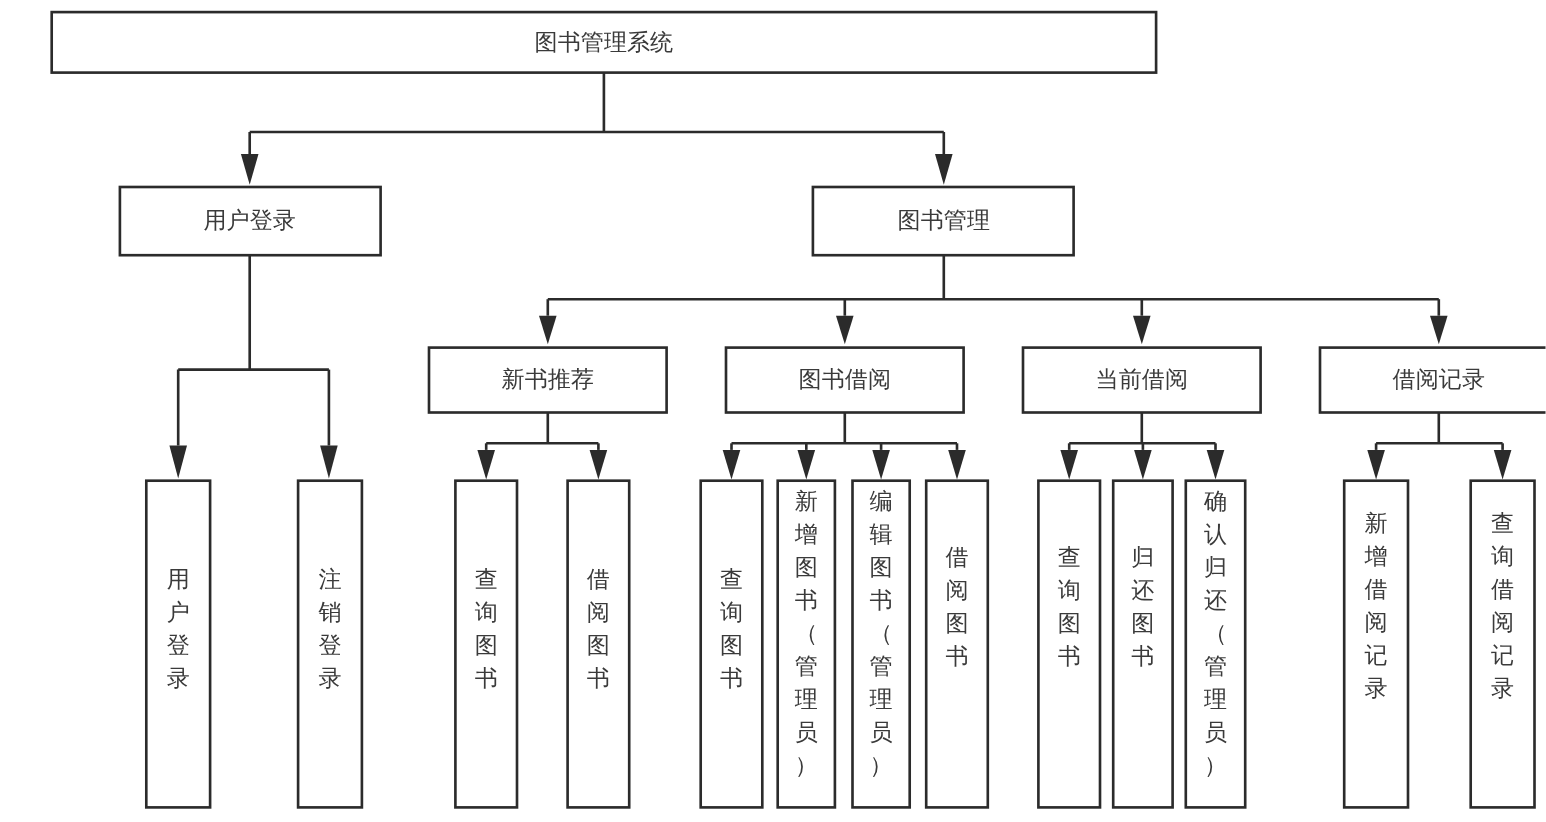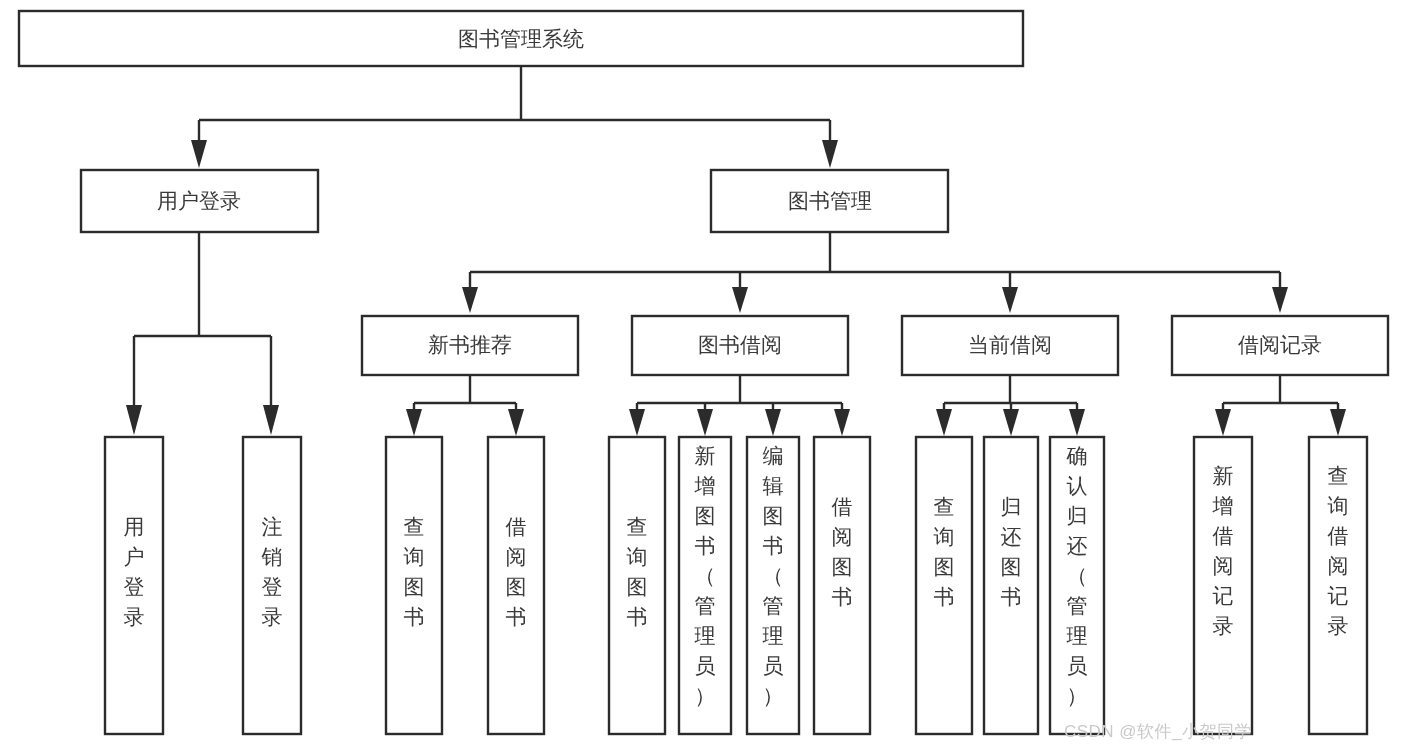--- a/index.html
+++ b/index.html
@@ -10,20 +10,21 @@
   body {
     width: 1405px;
     height: 747px;
     font-family: "Liberation Sans", "DejaVu Sans", sans-serif;
     overflow: hidden;
   }
   #diagram-root {
     position: relative;
     width: 1260px;
     height: 747px;
+    margin-left: 28px;
   }
   svg#flow {
     position: absolute;
     top: 0;
     left: 0;
     width: 1405px;
     height: 747px;
     display: block;
   }
   .node-rect {
@@ -230,15 +231,14 @@
       <text class="node-label-v" x="1223" y="483"><tspan x="1223" y="483">新</tspan><tspan x="1223" y="513">增</tspan><tspan x="1223" y="543">借</tspan><tspan x="1223" y="573">阅</tspan><tspan x="1223" y="603">记</tspan><tspan x="1223" y="633">录</tspan></text>
     </g>
 
     <g>
       <rect class="node-rect" x="1309" y="437" width="58" height="297"></rect>
       <text class="node-label-v" x="1338" y="483"><tspan x="1338" y="483">查</tspan><tspan x="1338" y="513">询</tspan><tspan x="1338" y="543">借</tspan><tspan x="1338" y="573">阅</tspan><tspan x="1338" y="603">记</tspan><tspan x="1338" y="633">录</tspan></text>
     </g>
 
   </svg>
 
-  <div class="watermark">CSDN @软件_小贺同学</div>
 
 </div>
 
 </body></html>

